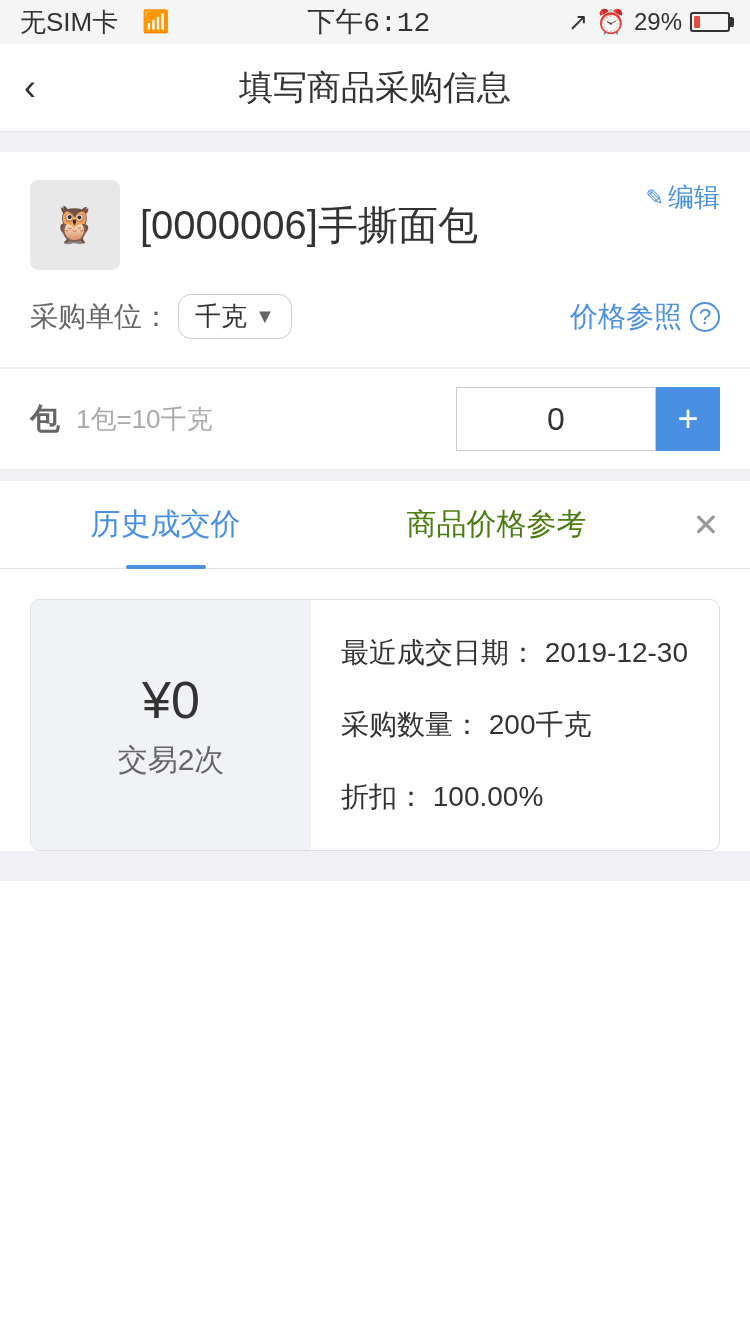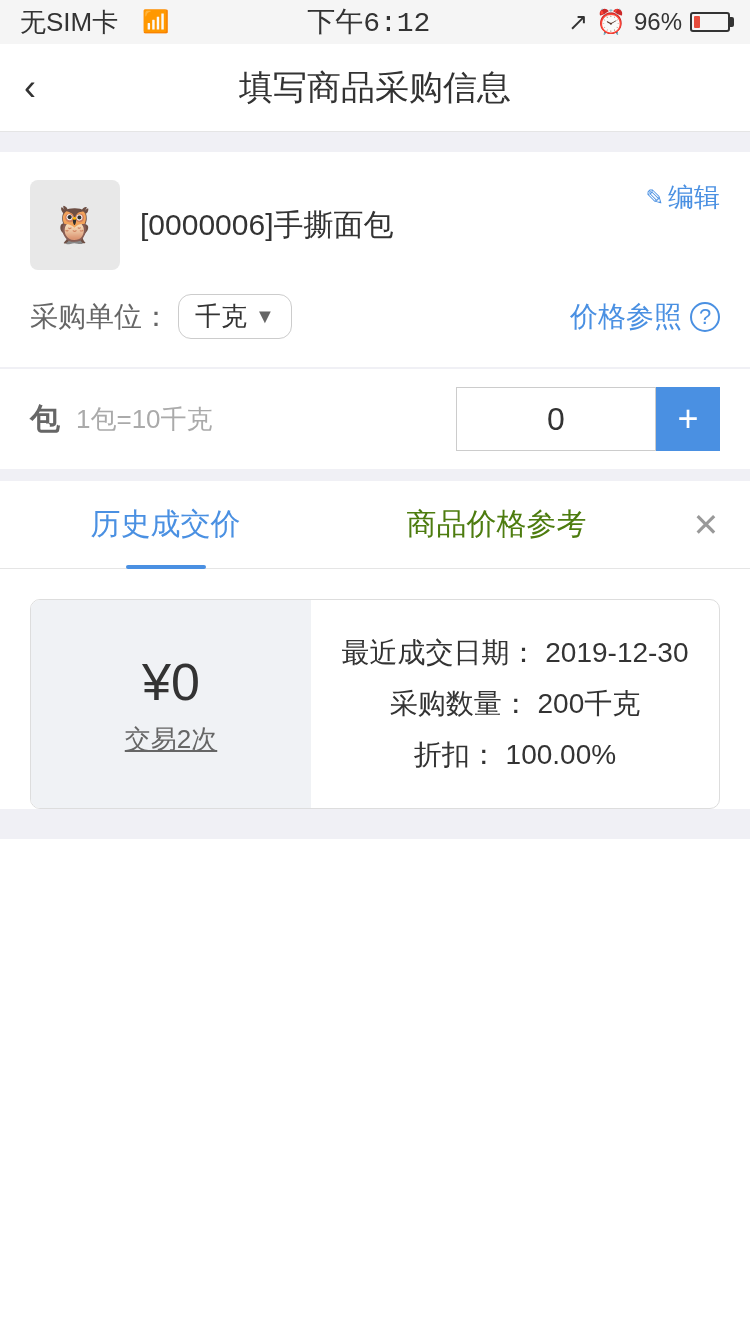--- a/index.html
+++ b/index.html
@@ -126,21 +126,21 @@
       display: flex;
       align-items: center;
       justify-content: center;
       flex-shrink: 0;
     }
     .owl-logo {
       font-size: 36px;
       color: #999;
     }
     .product-name {
-      font-size: 30px;
+      font-size: 40px;
       color: #333;
       font-weight: 500;
       text-align: right;
     }
     .edit-link {
       font-size: 26px;
       color: #4a90e2;
       display: flex;
       align-items: center;
       gap: 4px;
@@ -316,32 +316,30 @@
       justify-content: center;
       padding: 40px 20px;
     }
     .transaction-price {
       font-size: 52px;
       color: #333;
       font-weight: 500;
       margin-bottom: 10px;
     }
     .transaction-count {
-      font-size: 26px;
+      font-size: 30px;
       color: #666;
-      text-decoration: underline;
     }
     .transaction-right {
       flex: 1;
       padding: 32px 30px;
       display: flex;
       flex-direction: column;
       justify-content: center;
-      gap: 9px;
-      align-items: center;
+      gap: 30px;
     }
     .transaction-detail {
       font-size: 28px;
       color: #333;
       line-height: 1.5;
     }
 
     
     .bottom-area {
       background: #fff;
@@ -354,21 +352,21 @@
 
 <div class="status-bar">
   <div class="status-left">
     <span>无SIM卡</span>
     <span class="wifi-icon">📶</span>
   </div>
   <div class="status-center">下午6:12</div>
   <div class="status-right">
     <span>↗</span>
     <span>⏰</span>
-    <span>96%</span>
+    <span>29%</span>
     <span class="battery-icon">
       <span class="battery-box">
         <span class="battery-fill"></span>
       </span>
     </span>
   </div>
 </div>
 
 <div class="nav-bar">
   <div class="nav-back">‹</div>

